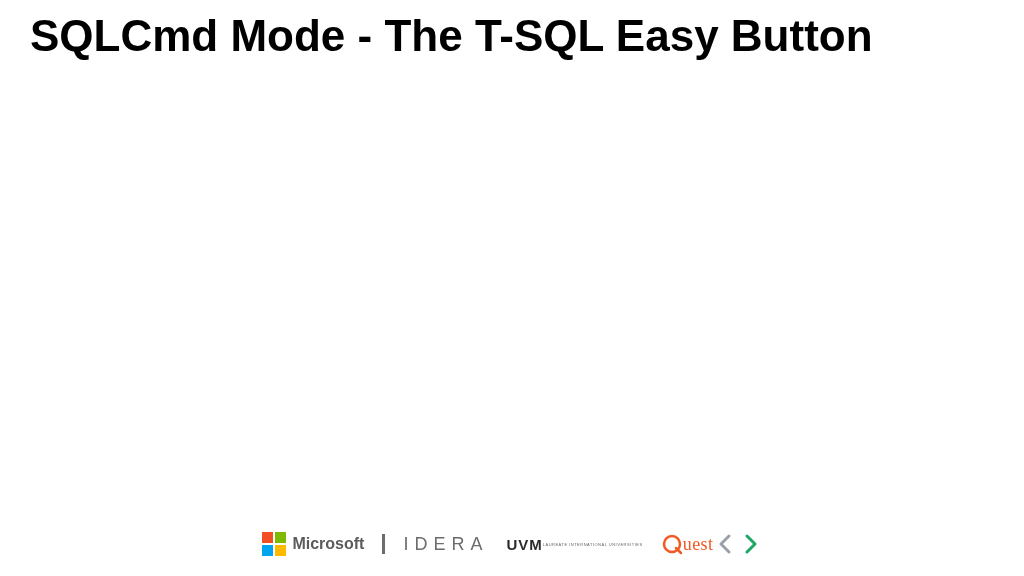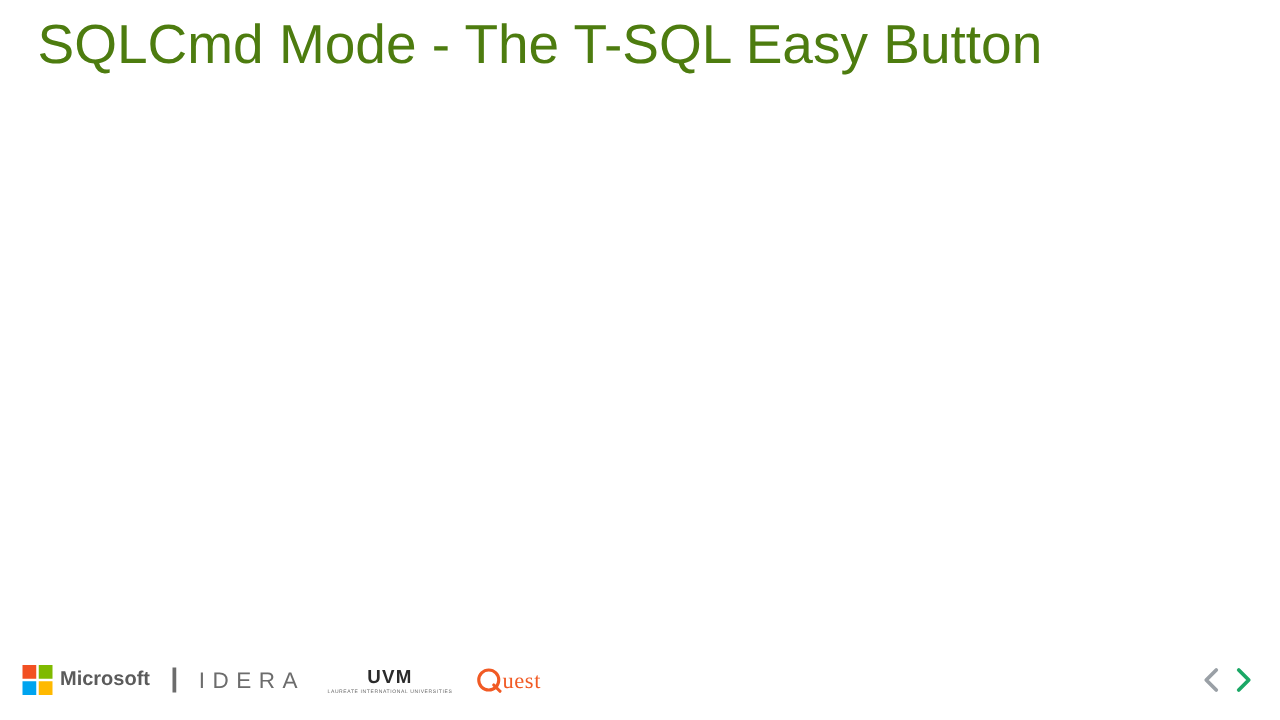--- a/index.html
+++ b/index.html
@@ -16,40 +16,40 @@
       overflow: hidden;
     }
     .slide {
       width: 100%;
       height: 100%;
       padding: 10px 30px 0 30px;
       position: relative;
     }
     .title {
       font-size: 44px;
-      font-weight: 400;
-      color: #4d7c0f;
+      font-weight: 700;
+      color: #000000;
       line-height: 1.2;
       margin-bottom: 18px;
     }
     .subtitle {
       font-size: 36px;
       font-weight: 400;
       color: #4a4a4a;
       line-height: 1.25;
       max-width: 900px;
     }
     .footer {
       position: absolute;
       bottom: 12px;
       left: 18px;
       right: 18px;
       display: flex;
       align-items: center;
-      justify-content: space-between;
+      justify-content: center;
       height: 40px;
     }
     .sponsors {
       display: flex;
       align-items: center;
       gap: 18px;
     }
     .ms-logo {
       display: flex;
       align-items: center;
@@ -83,21 +83,20 @@
     }
     .idera-bar {
       display: inline-block;
       width: 3px;
       height: 20px;
       background: #6c6c6c;
       margin-right: 4px;
     }
     .uvm-logo {
       display: flex;
-      flex-direction: column;
       align-items: center;
       line-height: 1;
     }
     .uvm-text {
       font-size: 15px;
       font-weight: 800;
       color: #2b2b2b;
       letter-spacing: 1px;
     }
     .uvm-sub {

